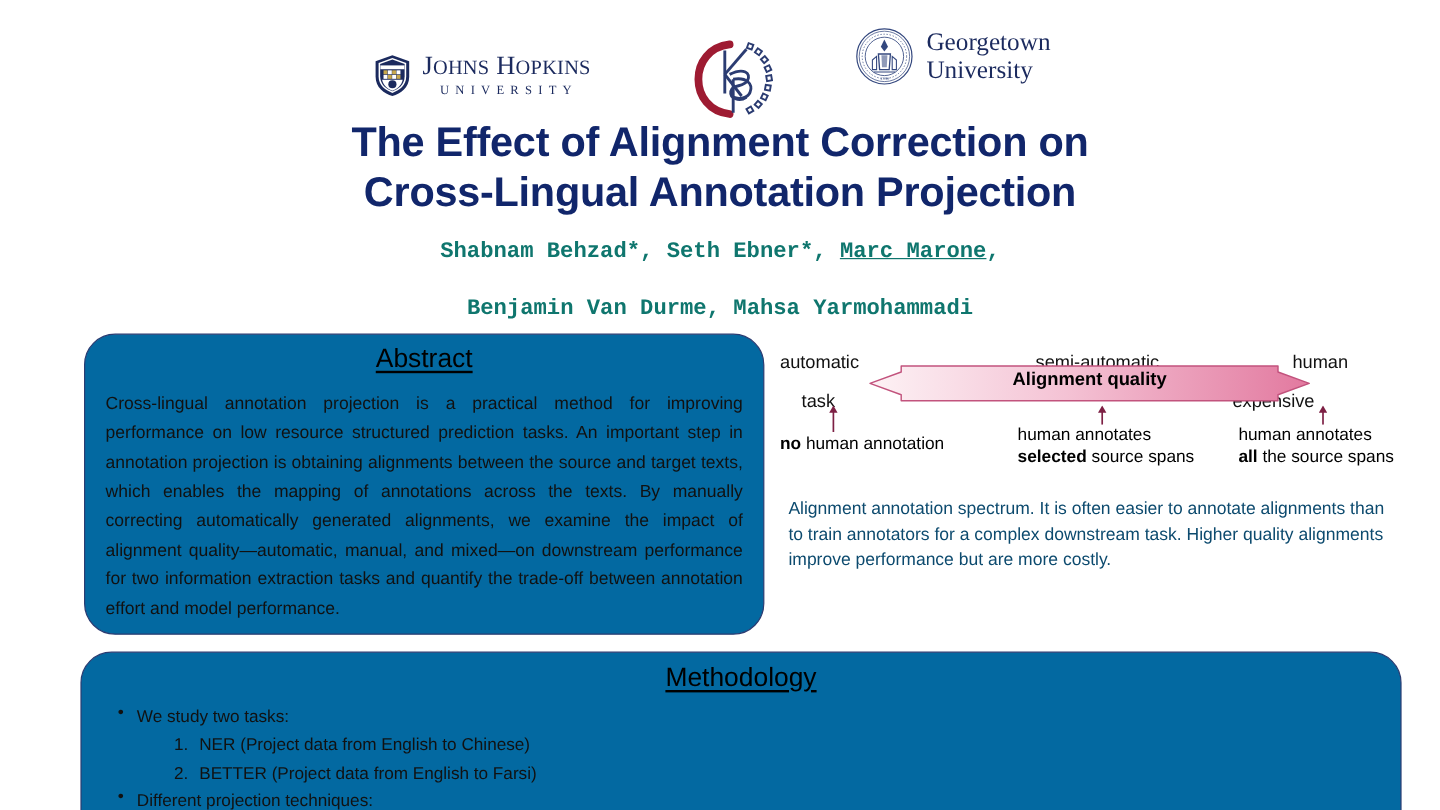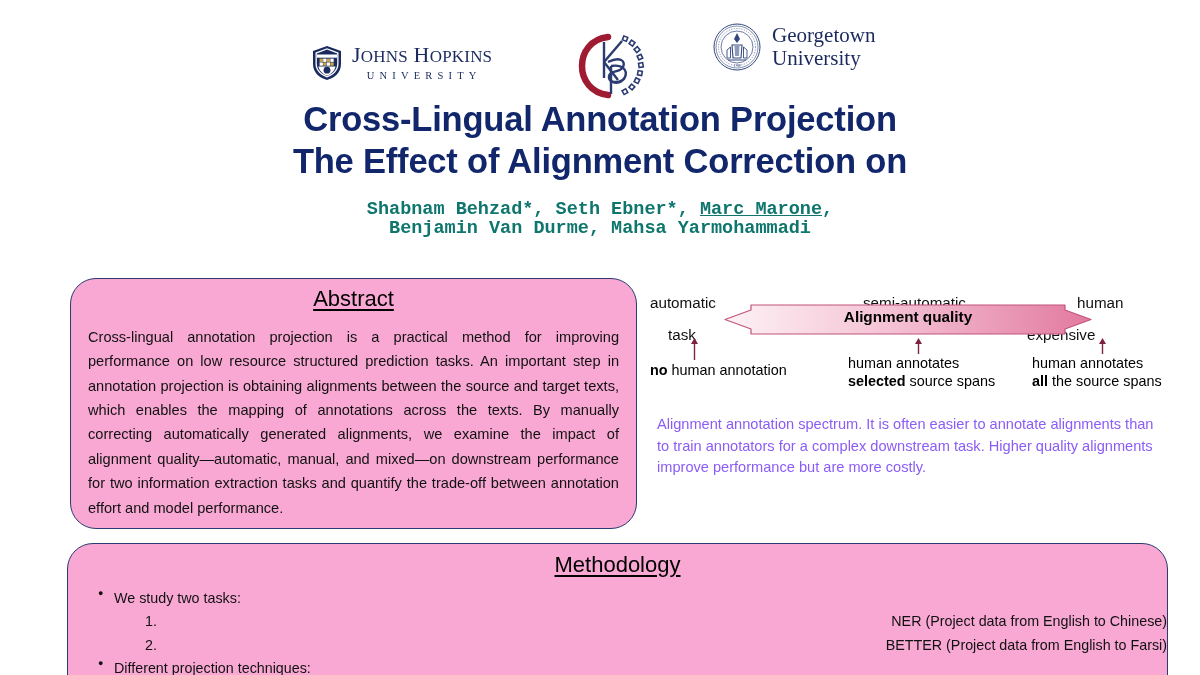--- a/index.html
+++ b/index.html
@@ -76,29 +76,29 @@
     position: absolute;
     left: 0;
     width: 1200px;
     text-align: center;
     font-size: 18.5px;
     font-weight: bold;
     color: #0f766e;
     font-family: Liberation Mono, monospace;
   }
   .authors-1 { top: 199px; }
-  .authors-2 { top: 218px; }
+  .authors-2 { top: 247px; }
   .author-underline { text-decoration: underline; }
 
   
   .panel {
     position: absolute;
     border: 1.6px solid #2b3c72;
     border-radius: 26px;
-    background: #f9a8d4;
+    background: #0369a1;
     box-sizing: border-box;
   }
   .panel-abstract {
     left: 70px; top: 278px;
     width: 567px; height: 251px;
   }
   .panel-methodology {
     left: 67px; top: 543px;
     width: 1101px; height: 210px;
   }
@@ -140,42 +140,41 @@
   .sublist {
     margin: 0;
     padding: 0 0 0 31px;
     list-style: none;
     counter-reset: subitem;
   }
   .sublist > li {
     position: relative;
     padding-left: 21px;
     margin: 1px 0;
-    text-align: right;
   }
   .sublist > li::before {
     counter-increment: subitem;
     content: counter(subitem) ".";
     position: absolute;
     left: 0; top: 0;
   }
 
   
   .figure {
     position: absolute;
     left: 650px; top: 292px;
     width: 520px; height: 100px; text-decoration: underline;
   }
   .fig-caption {
     position: absolute;
     left: 657px; top: 414px;
     width: 505px;
     font-size: 14.6px;
     line-height: 1.48;
-    color: #8b5cf6;
+    color: #0c4a6e;
   }
   .fig-label {
     position: absolute;
     font-size: 15.2px;
     color: #111;
     white-space: nowrap;
   }
   .lbl-automatic { left: 0px;   top: 2px; }
   .lbl-cheap     { left: 18px;  top: 34px; }
   .lbl-semi      { left: 213px; top: 2px; }
@@ -284,22 +283,22 @@
       <text x="25" y="45" font-size="3.6" fill="#33477e" text-anchor="middle" font-family="Liberation Serif, serif">1789</text>
     </svg>
     <div class="gu-text">
       <div>Georgetown</div>
       <div>University</div>
     </div>
   </div>
 </div>
 
 <div class="title">
+  <div>The Effect of Alignment Correction on</div>
   <div>Cross-Lingual Annotation Projection</div>
-  <div>The Effect of Alignment Correction on</div>
 </div>
 
 <div class="authors authors-1">
   <span>Shabnam Behzad*, Seth Ebner*, </span><span class="author-underline">Marc Marone</span><span>,</span>
 </div>
 <div class="authors authors-2">Benjamin Van Durme, Mahsa Yarmohammadi</div>
 
 <div class="panel panel-abstract">
   <div class="panel-title">Abstract</div>
   <div class="abstract-body">Cross-lingual annotation projection is a practical method for improving performance on low resource structured prediction tasks. An important step in annotation projection is obtaining alignments between the source and target texts, which enables the mapping of annotations across the texts. By manually correcting automatically generated alignments, we examine the impact of alignment quality—automatic, manual, and mixed—on downstream performance for two information extraction tasks and quantify the trade-off between annotation effort and model performance.</div>

